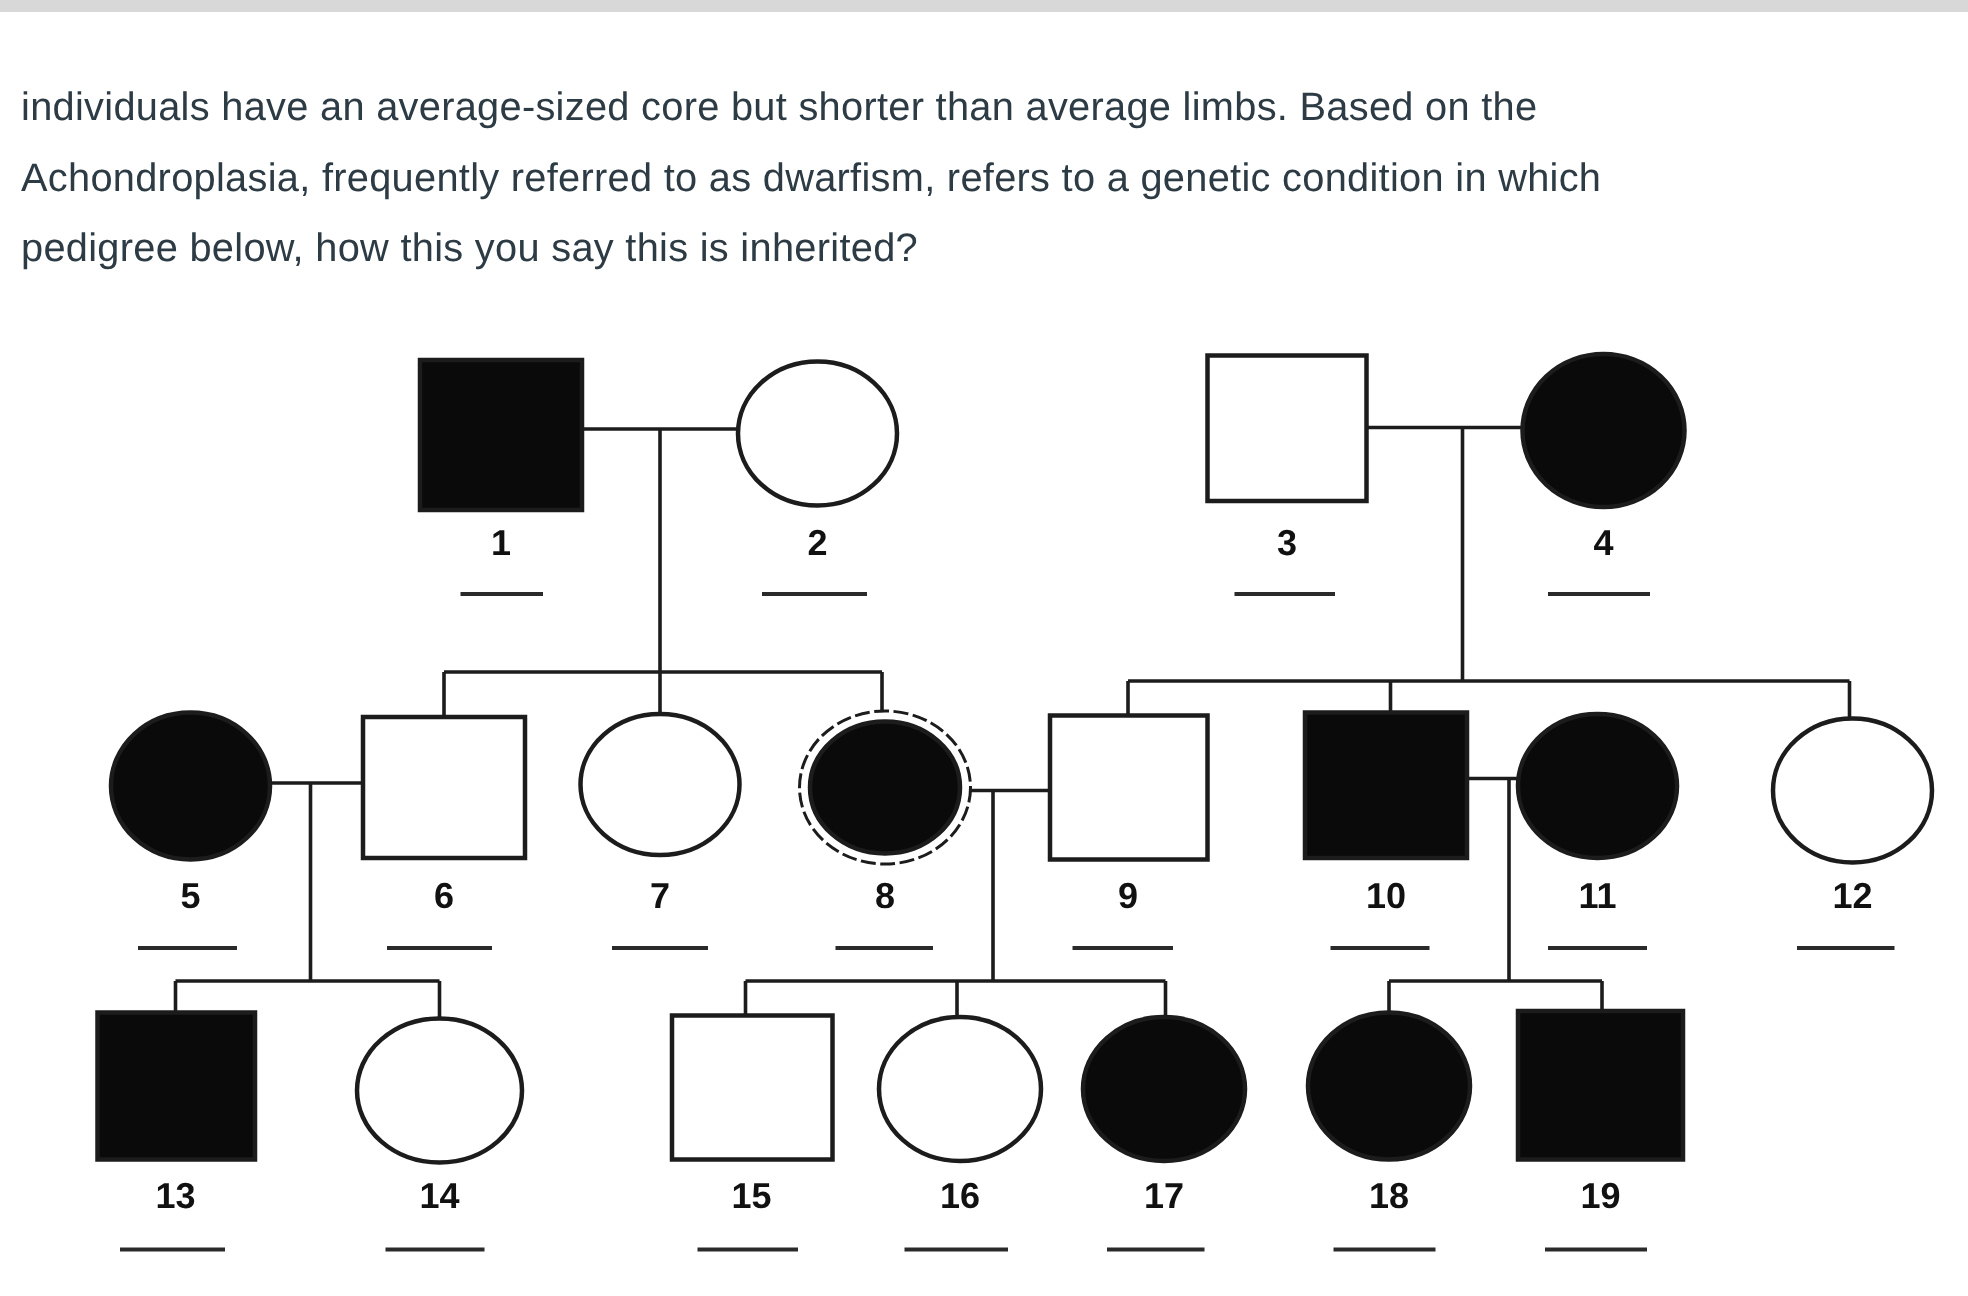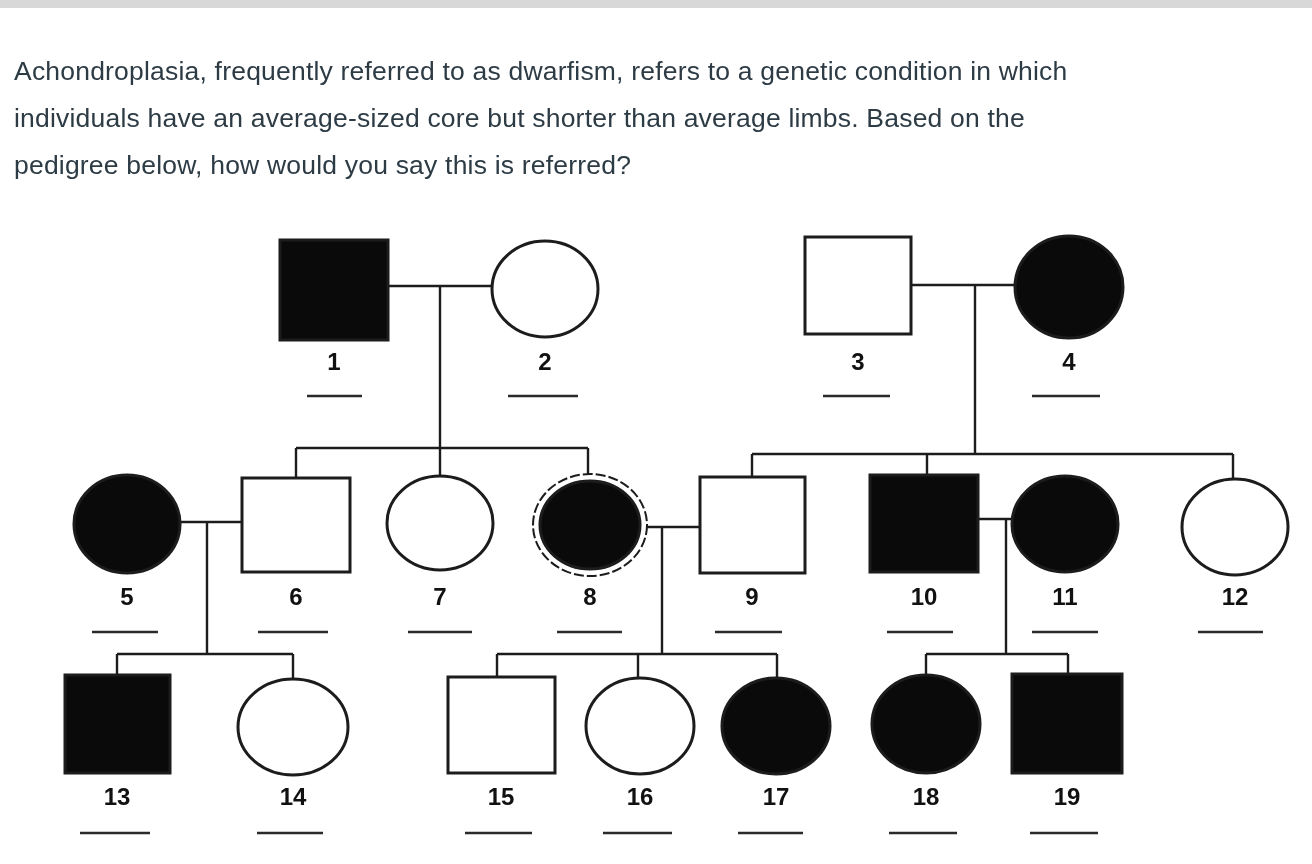--- a/index.html
+++ b/index.html
@@ -43,23 +43,23 @@
     font-weight: 700;
     fill: #111111;
   }
 </style>
 </head>
 <body>
 
 <div class="top-bar"></div>
 
 <div class="question">
+  <div class="qline">individuals have an average-sized core but shorter than average limbs. Based on the</div>
   <div class="qline">Achondroplasia, frequently referred to as dwarfism, refers to a genetic condition in which</div>
-  <div class="qline">individuals have an average-sized core but shorter than average limbs. Based on the</div>
-  <div class="qline">pedigree below, how would you say this is referred?</div>
+  <div class="qline">pedigree below, how this you say this is inherited?</div>
 </div>
 
 <svg class="pedigree-svg" viewBox="0 0 1312 864" xmlns="http://www.w3.org/2000/svg">
     <line x1="384" y1="286" x2="496" y2="286" stroke="#1c1c1c" stroke-width="2.4"></line>
     <line x1="440" y1="286" x2="440" y2="448" stroke="#1c1c1c" stroke-width="2.4"></line>
     <line x1="907" y1="285" x2="1019" y2="285" stroke="#1c1c1c" stroke-width="2.4"></line>
     <line x1="975" y1="285" x2="975" y2="454" stroke="#1c1c1c" stroke-width="2.4"></line>
     <line x1="296" y1="448" x2="588" y2="448" stroke="#1c1c1c" stroke-width="2.4"></line>
     <line x1="296" y1="448" x2="296" y2="486" stroke="#1c1c1c" stroke-width="2.4"></line>
     <line x1="440" y1="448" x2="440" y2="484" stroke="#1c1c1c" stroke-width="2.4"></line>

